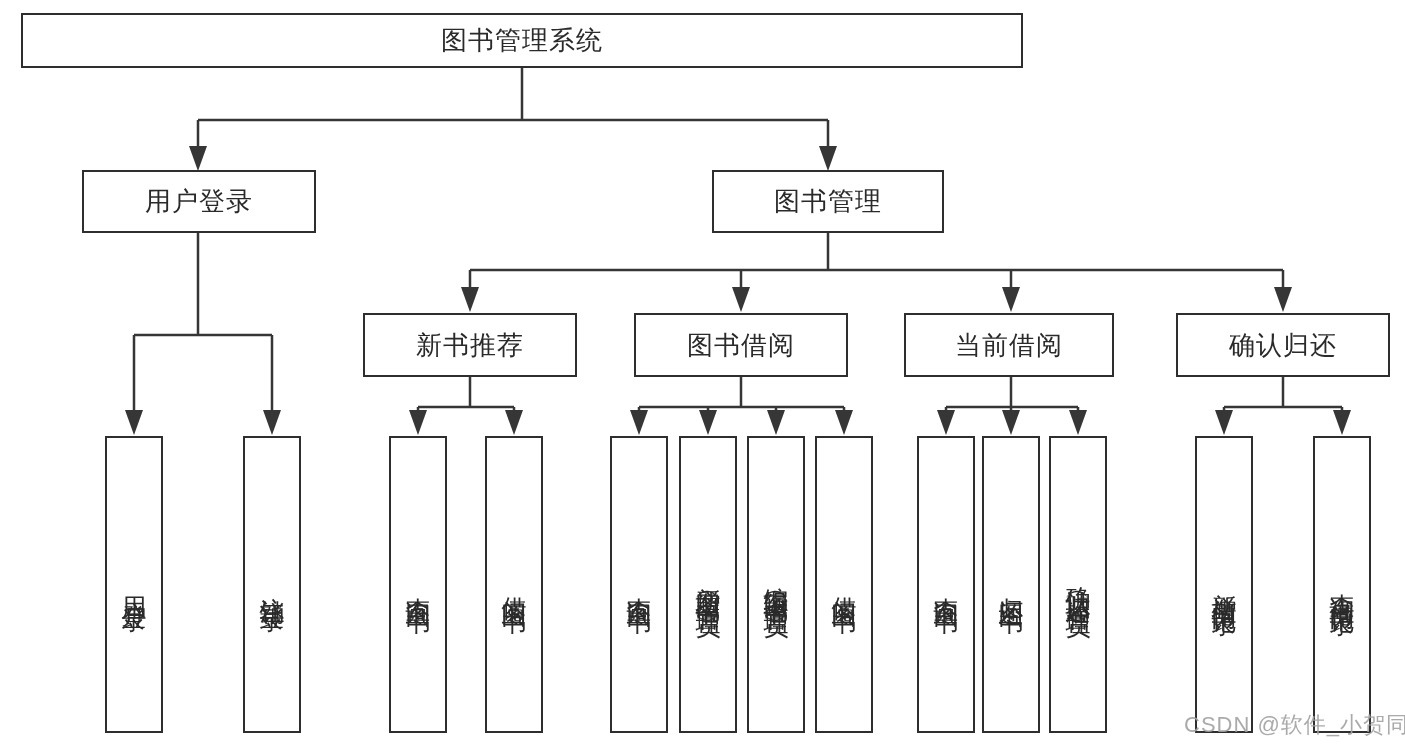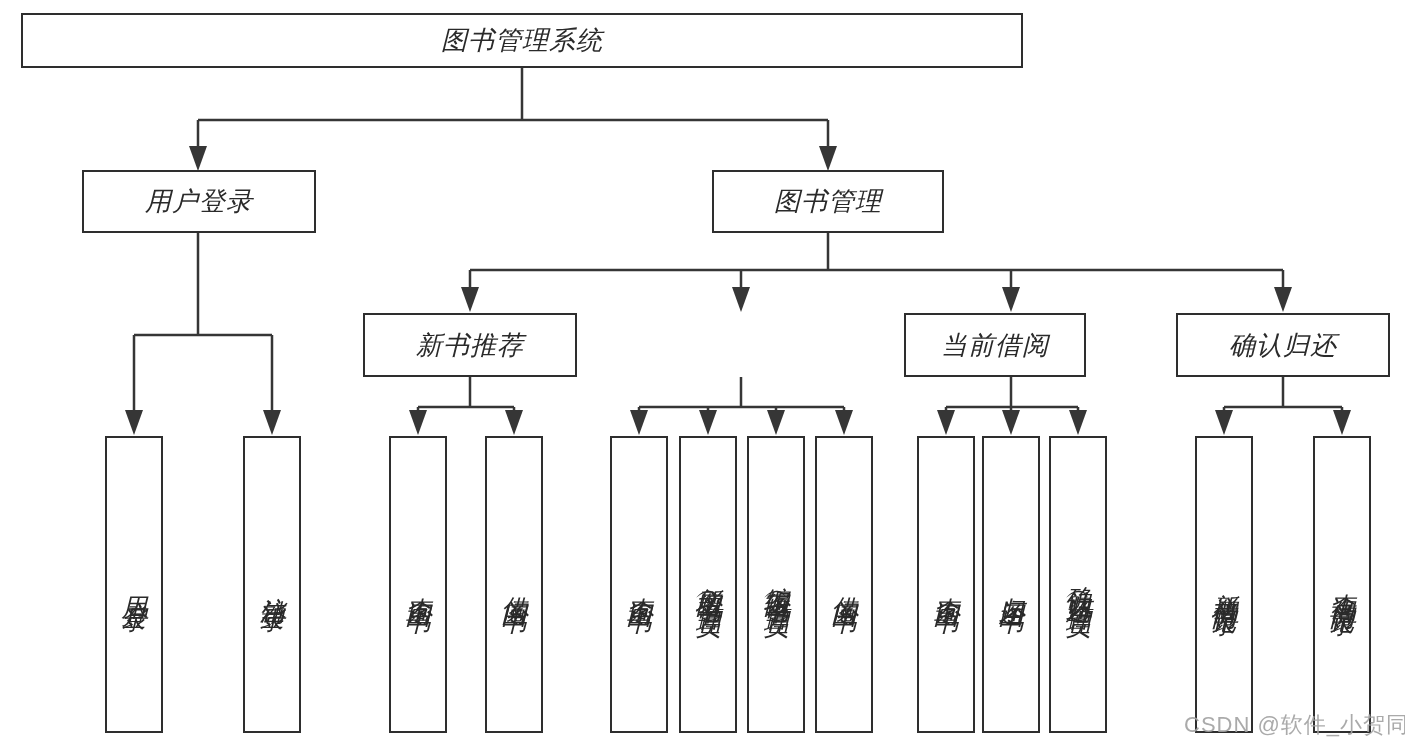--- a/index.html
+++ b/index.html
@@ -20,21 +20,20 @@
   .node {
     position: absolute;
     box-sizing: border-box;
     border: 2px solid #2e2e2e;
     background: #ffffff;
     display: flex;
     align-items: center;
     justify-content: center;
     color: #2a2a2a;
     z-index: 2;
-    font-style: italic;
   }
   .h-node { font-size: 26px; letter-spacing: 1px; white-space: nowrap; }
   .leaf .vtext {
     writing-mode: vertical-rl;
     text-orientation: mixed;
     font-size: 25px;
     line-height: 1;
     letter-spacing: 4px;
     white-space: nowrap;
   }
@@ -111,21 +110,24 @@
   <div class="node h-node" style="left:82px; top:170px; width:234px; height:63px;">
     <span>用户登录</span>
   </div>
   <div class="node h-node" style="left:712px; top:170px; width:232px; height:63px;">
     <span>图书管理</span>
   </div>
 
   <div class="node h-node" style="left:363px; top:313px; width:214px; height:64px;">
     <span>新书推荐</span>
   </div>
-  <div class="node h-node" style="left:904px; top:313px; width:182px; height:64px;text-align:right;">
+  <div class="node h-node" style="left:634px; top:313px; width:214px; height:64px;">
+    <span>图书借阅</span>
+  </div>
+  <div class="node h-node" style="left:904px; top:313px; width:210px; height:64px;text-align:right;">
     <span>当前借阅</span>
   </div>
   <div class="node h-node" style="left:1176px; top:313px; width:214px; height:64px;">
     <span>确认归还</span>
   </div>
 
   <div class="node leaf" style="left:105px; top:436px; width:58px; height:297px;">
     <span class="vtext">用户登录</span>
   </div>
   <div class="node leaf" style="left:243px; top:436px; width:58px; height:297px;">

